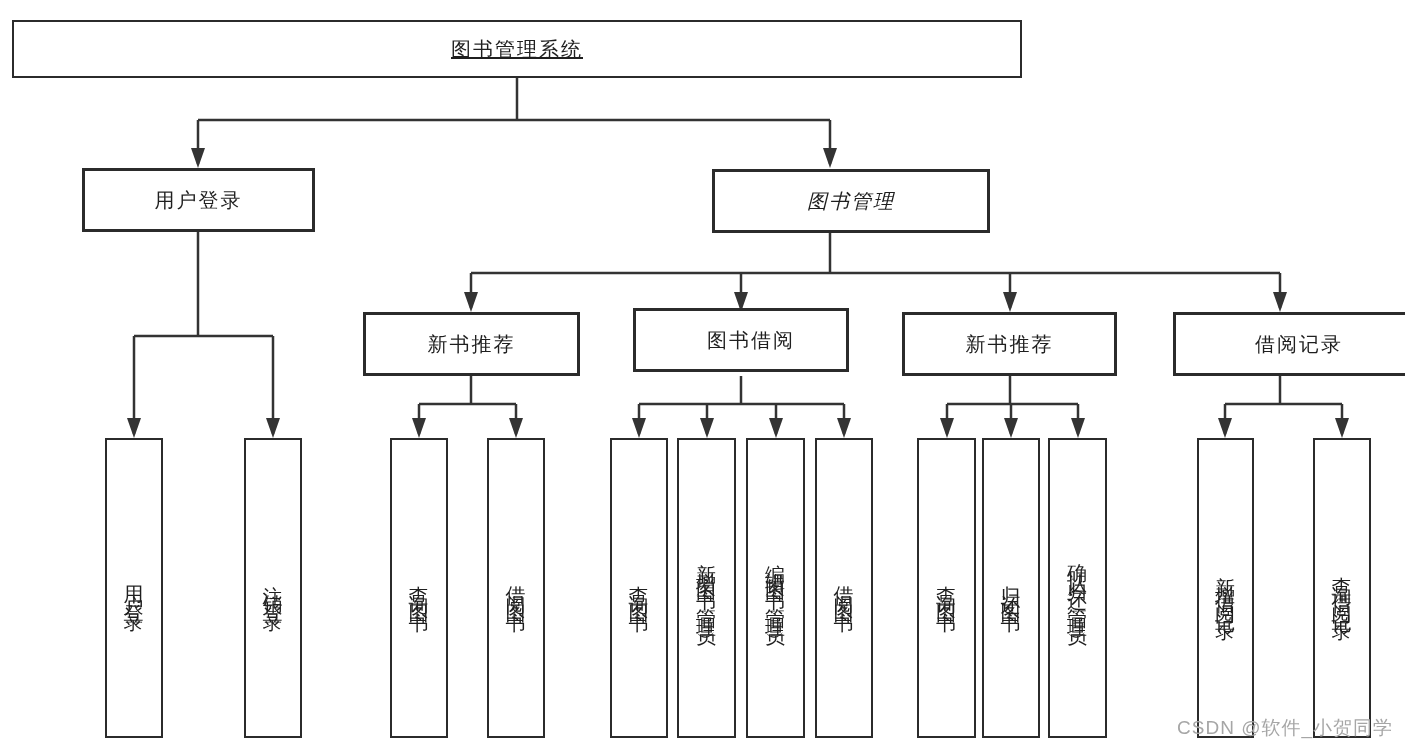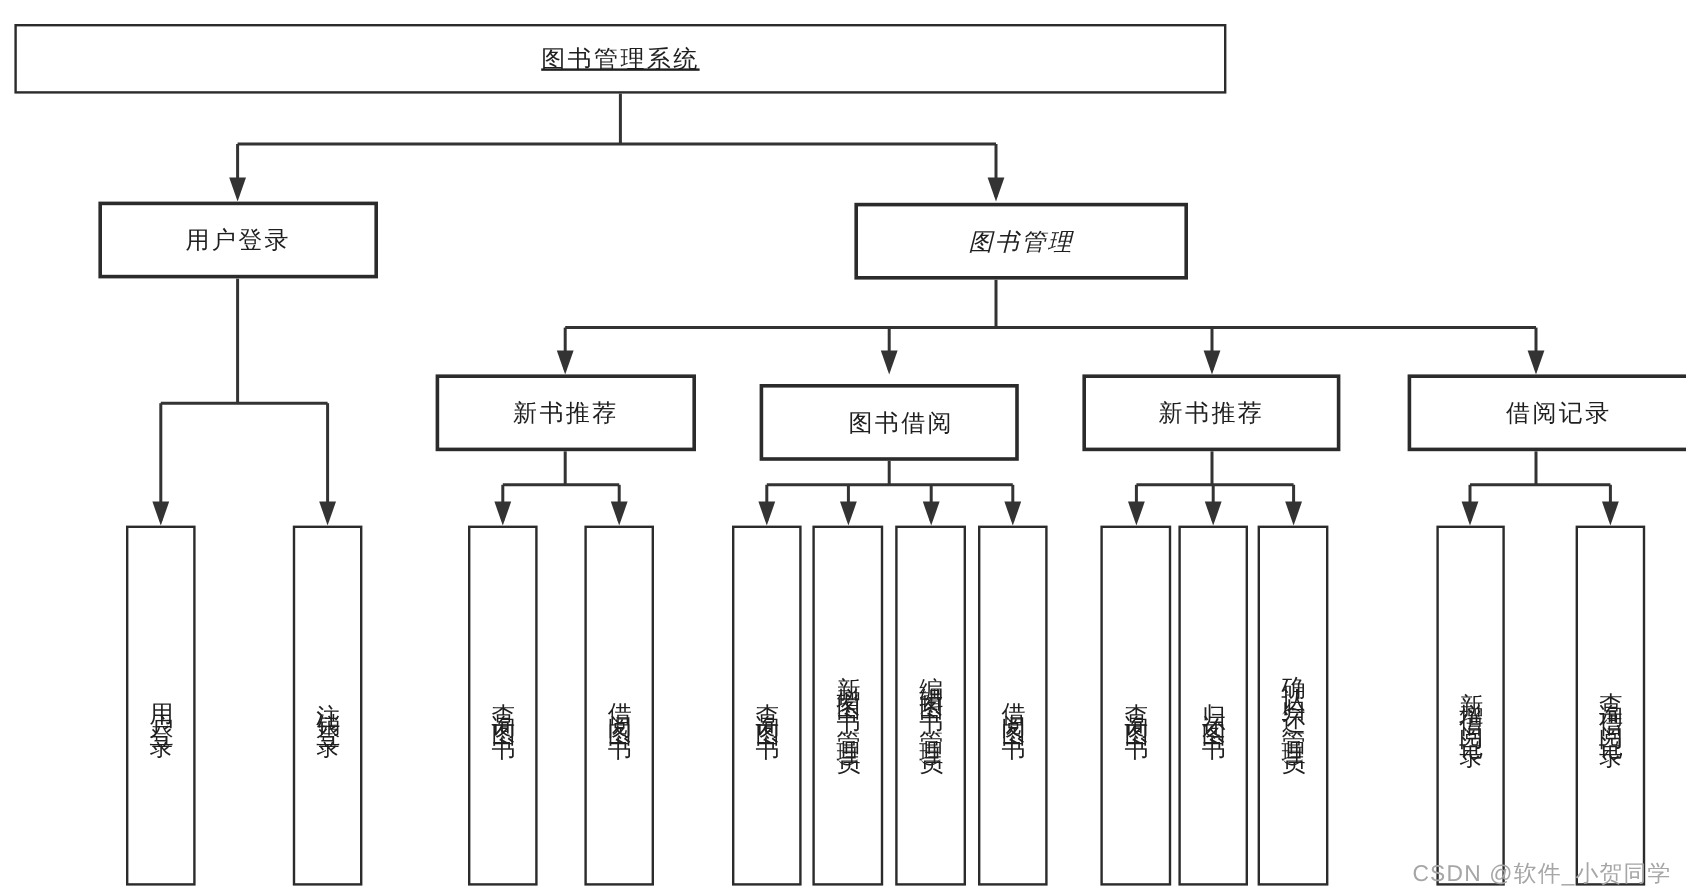--- a/index.html
+++ b/index.html
@@ -140,21 +140,21 @@
   <div class="node node-h" style="left:82px; top:168px; width:233px; height:64px;">
     <span>用户登录</span>
   </div>
   <div class="node node-h" style="left:712px; top:169px; width:278px; height:64px;font-style:italic;">
     <span>图书管理</span>
   </div>
 
   <div class="node node-h" style="left:363px; top:312px; width:217px; height:64px;">
     <span>新书推荐</span>
   </div>
-  <div class="node node-h" style="left:633px; top:320px; width:216px; height:64px;padding-left:20px;">
+  <div class="node node-h" style="left:633px; top:308px; width:216px; height:64px;padding-left:20px;">
     <span>图书借阅</span>
   </div>
   <div class="node node-h" style="left:902px; top:312px; width:215px; height:64px;">
     <span>新书推荐</span>
   </div>
   <div class="node node-h" style="left:1173px; top:312px; width:252px; height:64px;">
     <span>借阅记录</span>
   </div>
 
   <div class="node node-leaf" style="left:105px; top:438px; width:58px; height:300px;">

